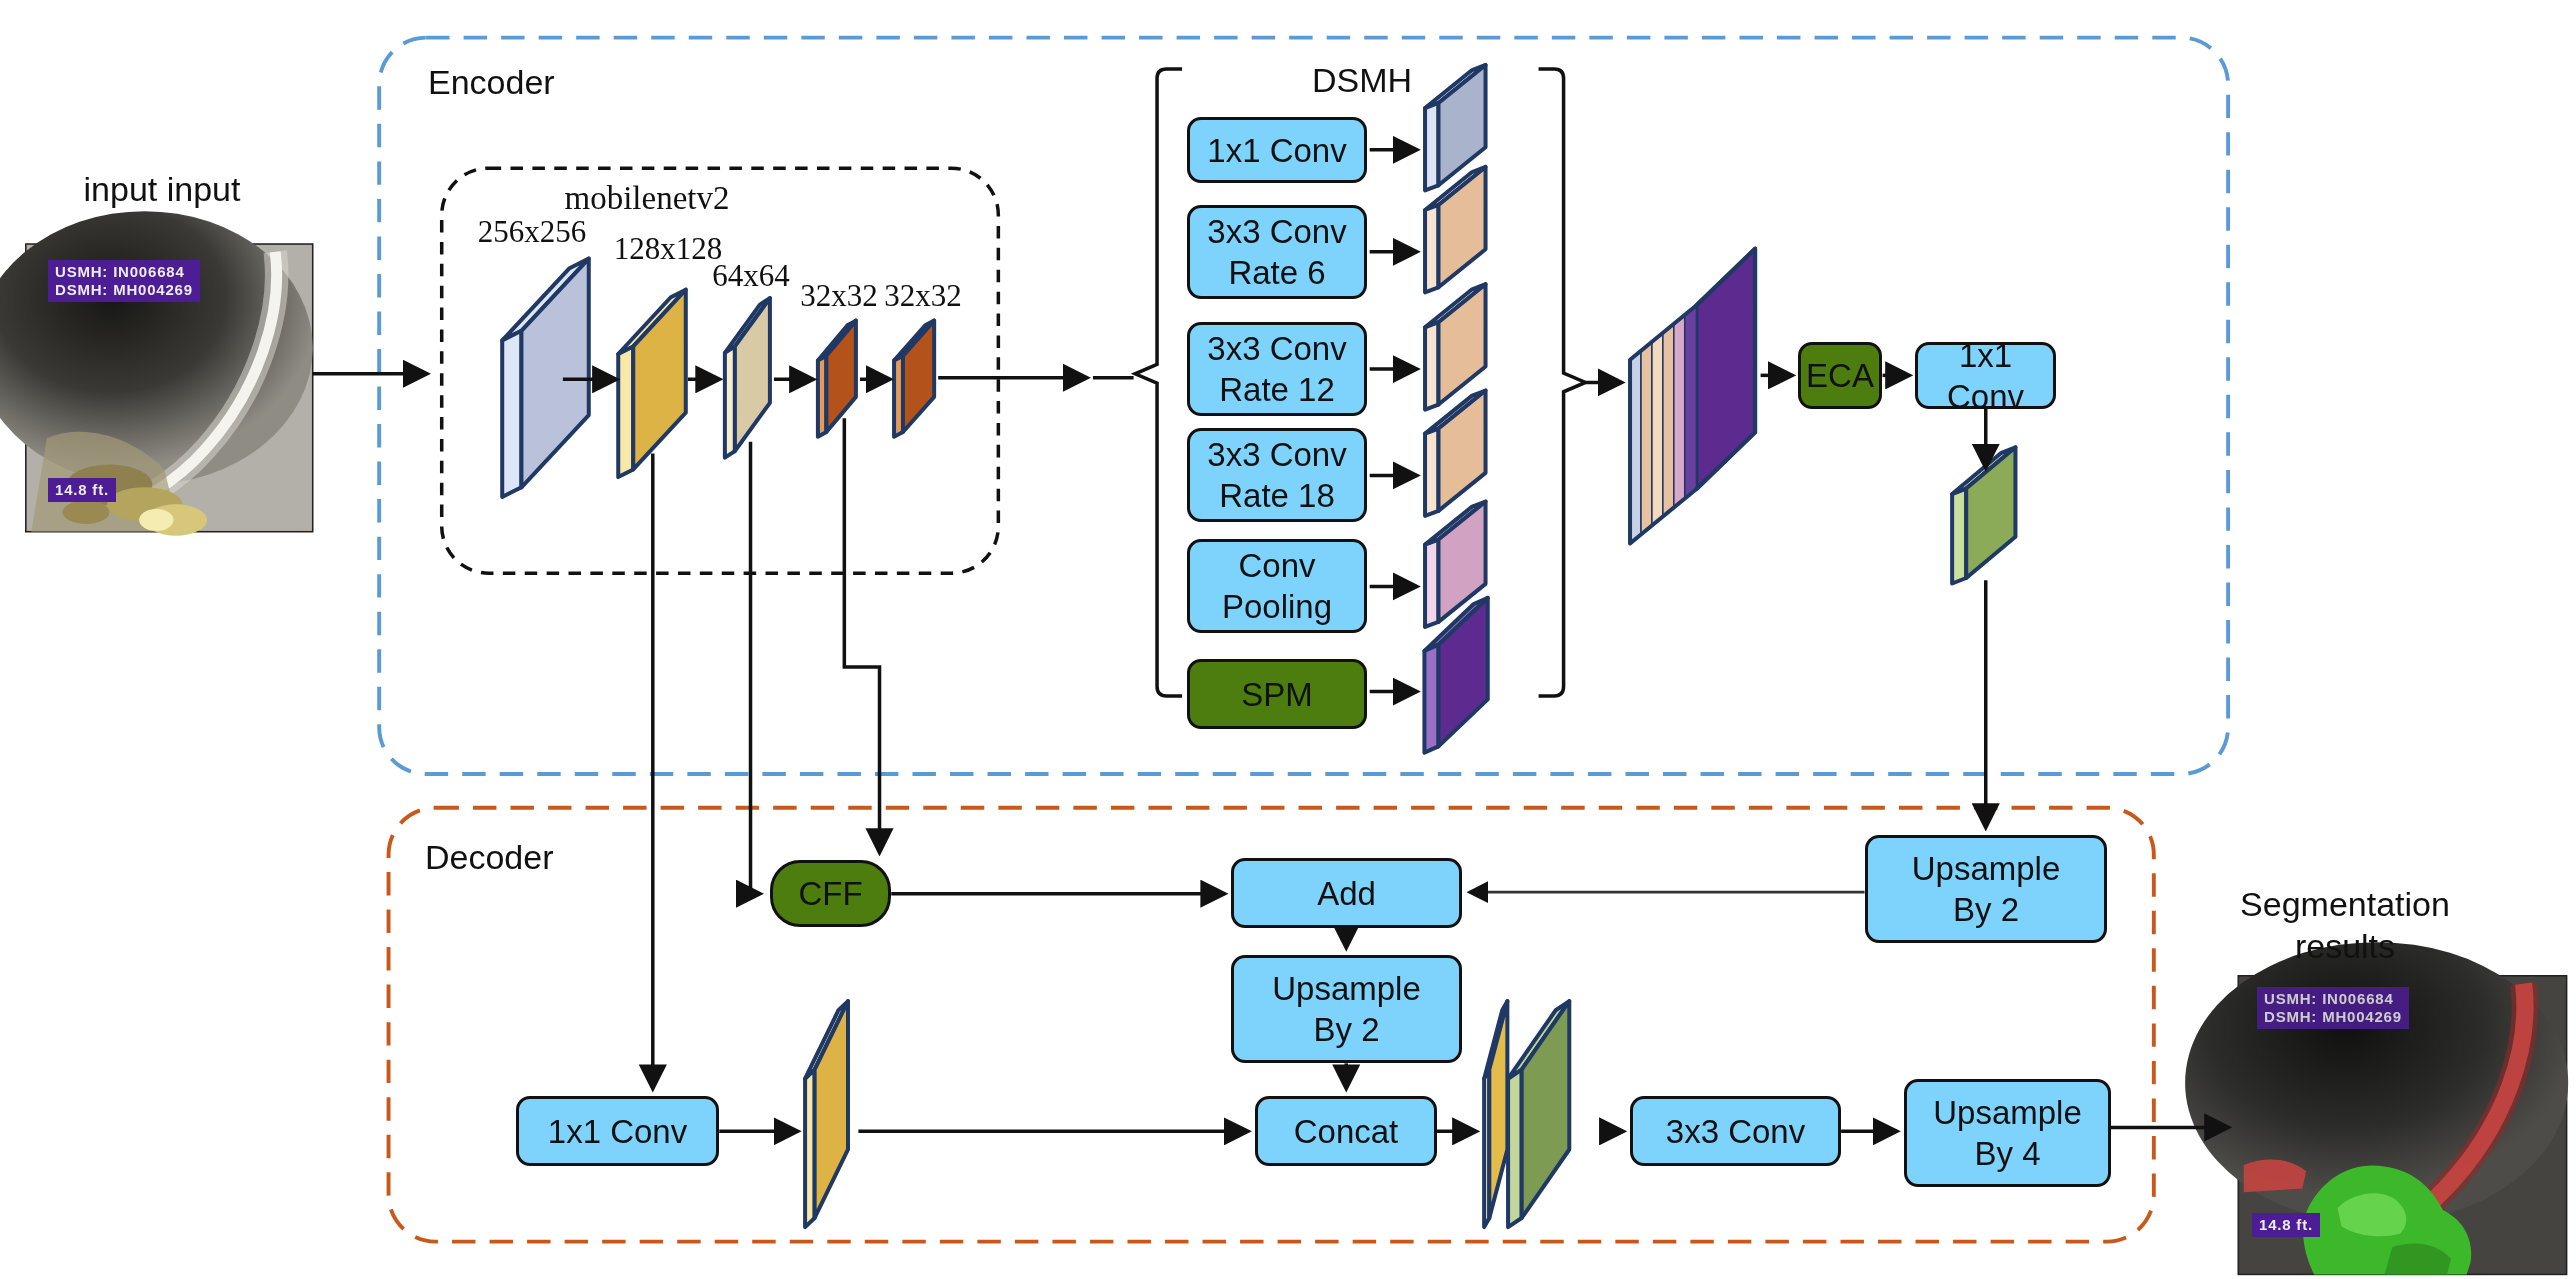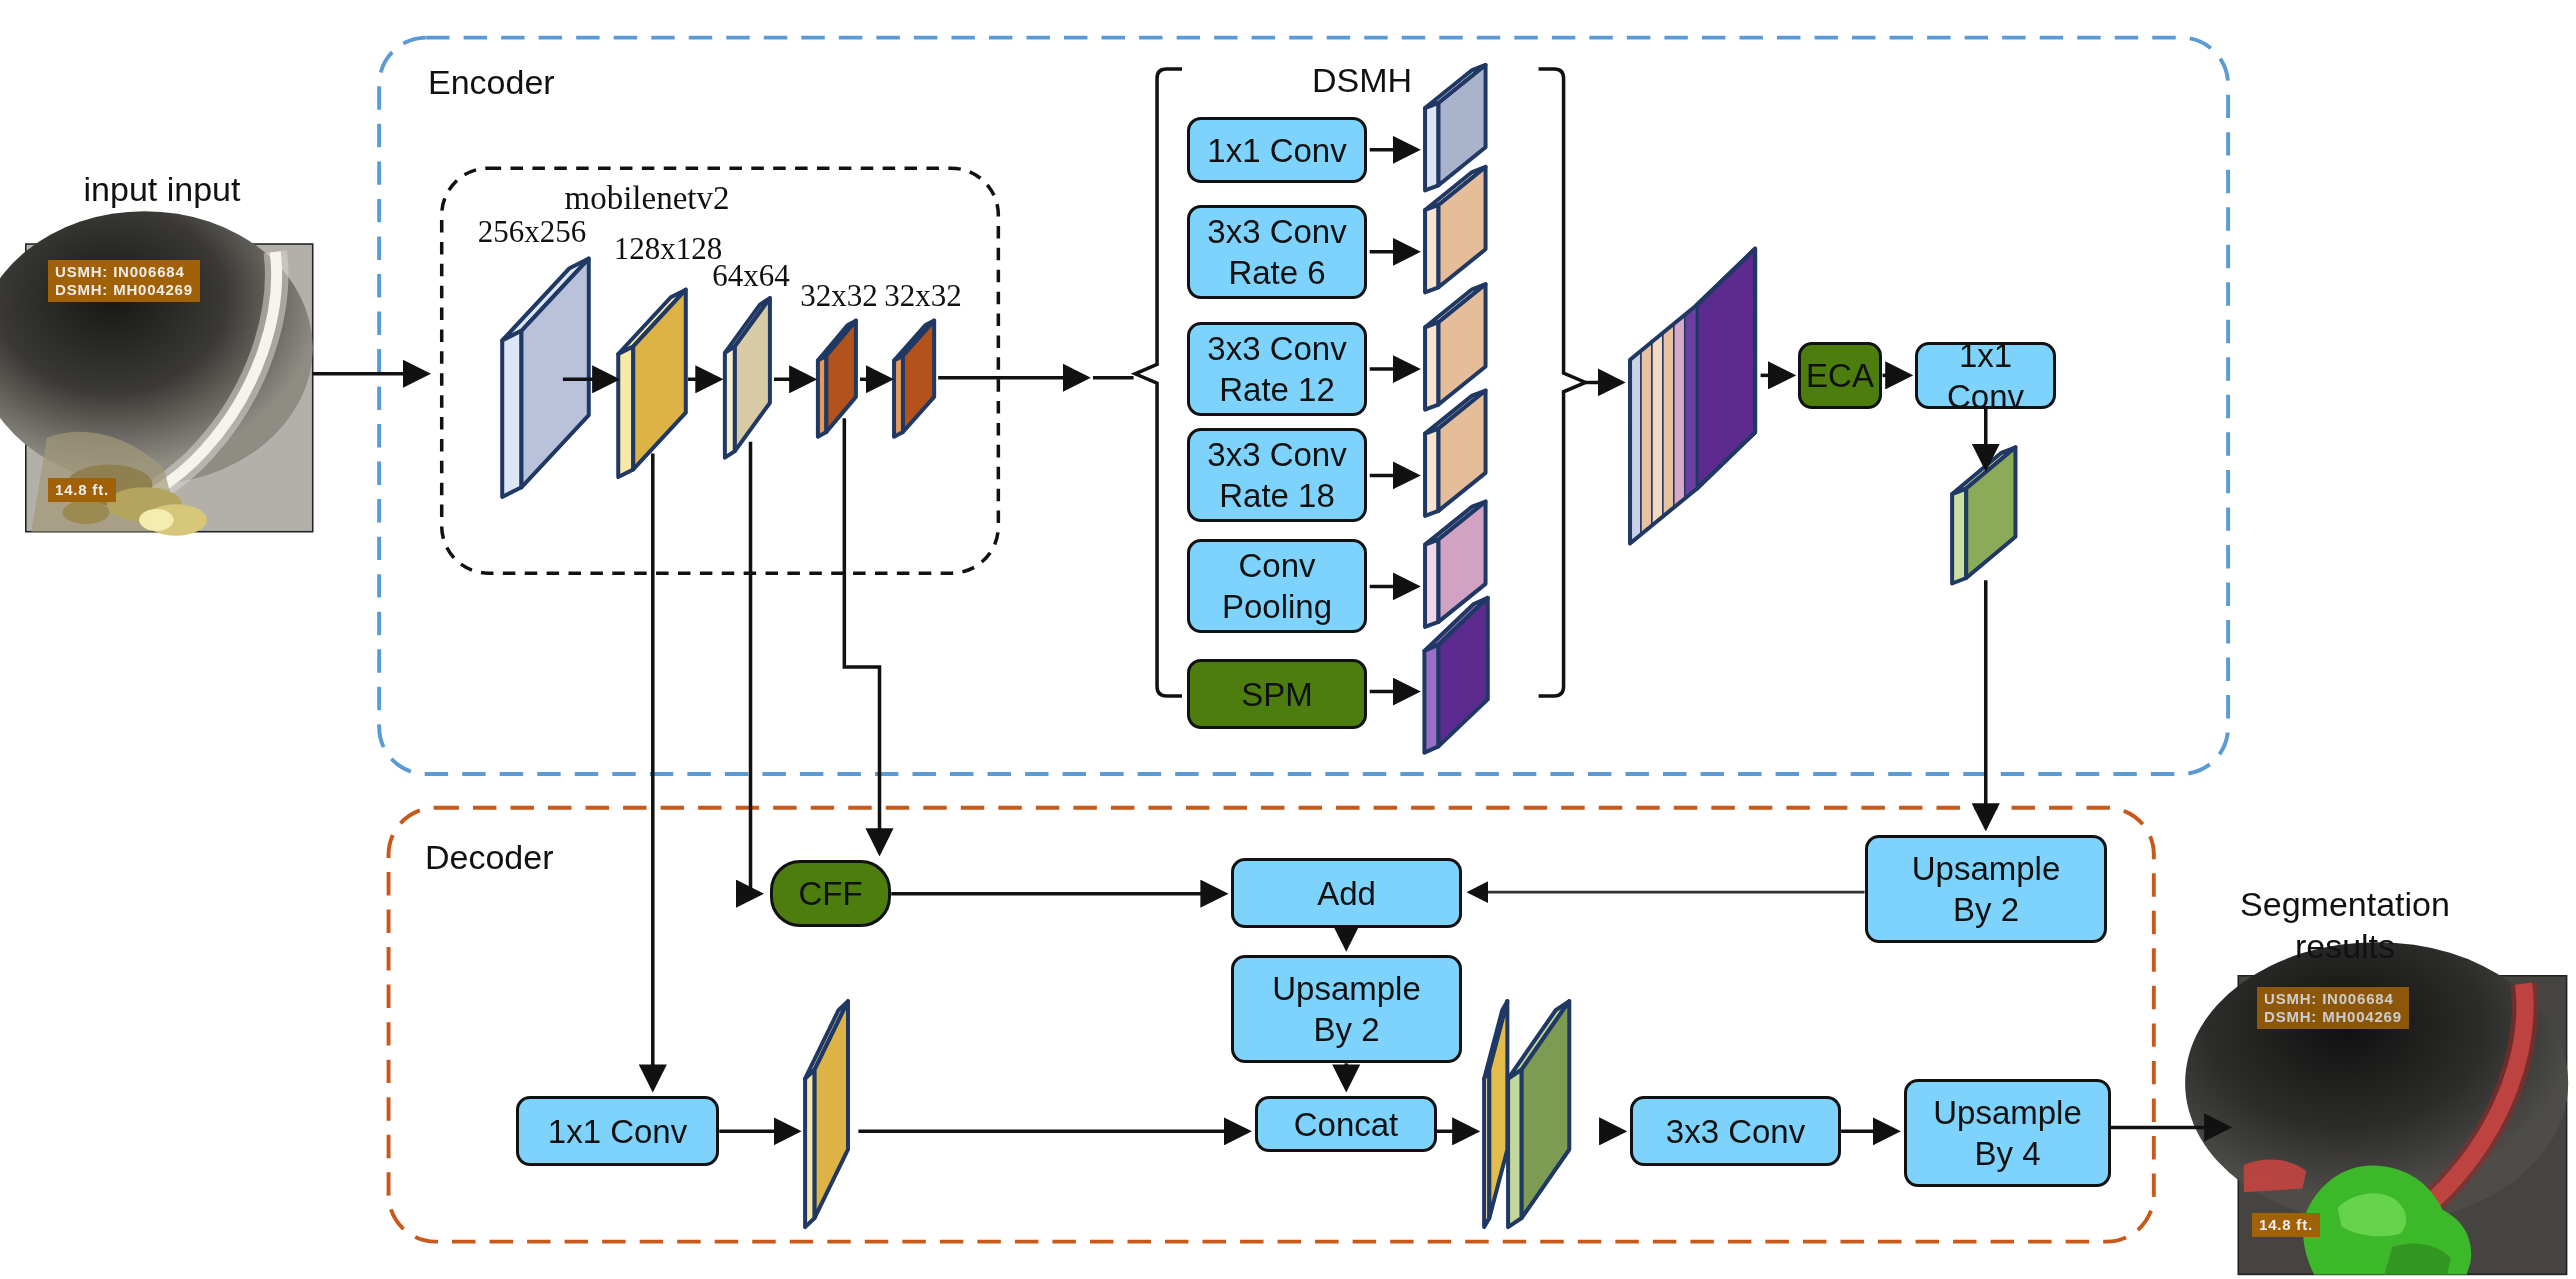--- a/index.html
+++ b/index.html
@@ -16,21 +16,21 @@
   .nbox,.ybox{position:absolute;display:flex;flex-direction:column;align-items:center;justify-content:center;
       border:3.1px solid #111;border-radius:14px;background:#7dd3fc;font-size:33px;line-height:41px;
       text-align:center;box-sizing:border-box;}
   .ybox{background:#4d7c0f;}
   .nbox span:empty,.ybox span:empty{display:none;}
   .lbl{position:absolute;font-size:34px;white-space:nowrap;}
   .lbl.center{transform:translateX(-50%);}
   .serif{font-family:"Liberation Serif","DejaVu Serif",serif;}
   .sizelbl{position:absolute;font-size:31px;white-space:nowrap;transform:translateX(-50%);
            font-family:"Liberation Serif","DejaVu Serif",serif;}
-  .chip{position:absolute;background:#a16207;color:#ececec;font-weight:bold;font-size:15px;
+  .chip{position:absolute;background:#4c1d95;color:#ececec;font-weight:bold;font-size:15px;
         line-height:18px;padding:3.1px 7px;white-space:nowrap;letter-spacing:0.8px;}
   .chip .row{display:block;}
 </style>
 </head>
 <body>
 
 <div id="canvas">
 
   <svg id="wires" viewBox="0 0 3295 1637">
     <defs>
@@ -202,21 +202,21 @@
     <span>Upsample</span>
     <span>By 2</span>
   </div>
   <div class="nbox" style="left:1865px;top:835px;width:242px;height:108px;">
     <span>Upsample</span>
     <span>By 2</span>
   </div>
   <div class="nbox" style="left:516px;top:1096px;width:203px;height:70px;">
     <span>1x1 Conv</span>
   </div>
-  <div class="nbox" style="left:1255px;top:1096px;width:182px;height:56px;">
+  <div class="nbox" style="left:1255px;top:1096px;width:182px;height:70px;">
     <span>Concat</span>
   </div>
   <div class="nbox" style="left:1630px;top:1096px;width:211px;height:70px;">
     <span>3x3 Conv</span>
   </div>
   <div class="nbox" style="left:1904px;top:1079px;width:207px;height:108px;">
     <span>Upsample</span>
     <span>By 4</span>
   </div>
 

